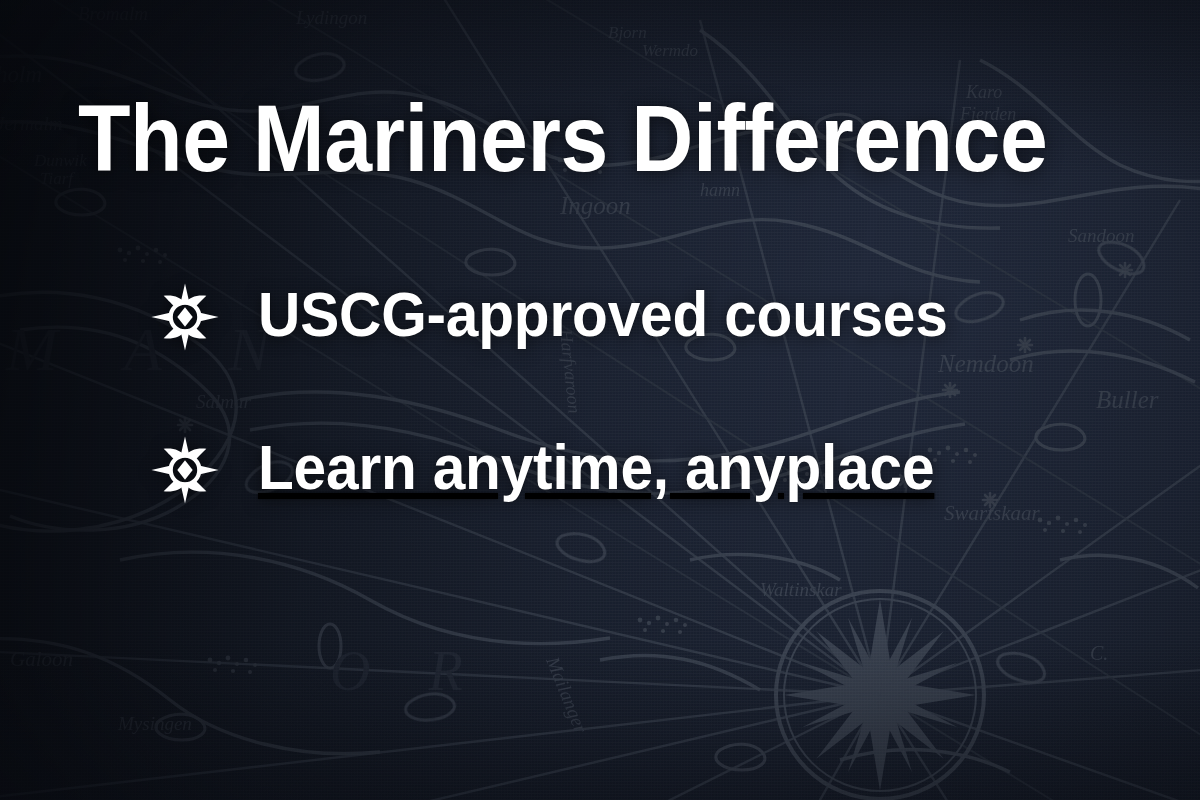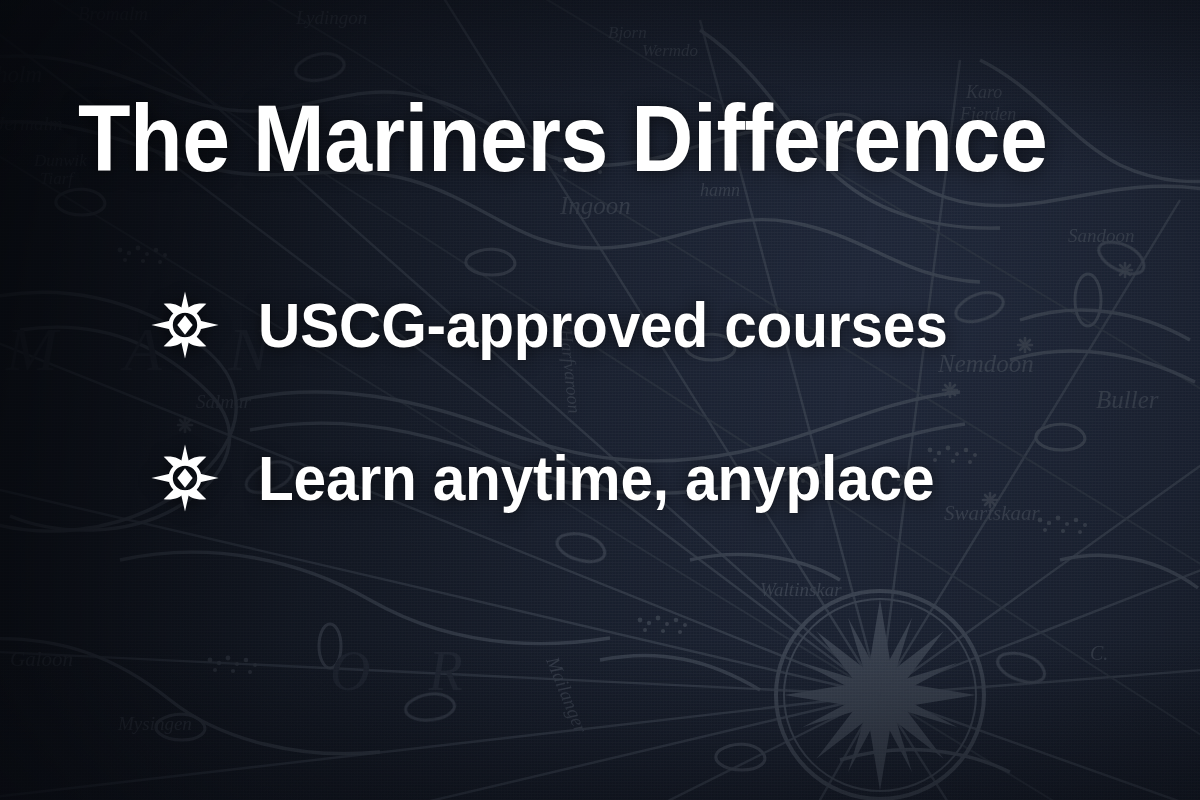--- a/index.html
+++ b/index.html
@@ -85,25 +85,24 @@
     left: 150px;
     top: 282px;
     margin: 0;
     padding: 0;
     list-style: none;
     width: 980px;
   }
 
   .bullet-row {
     display: flex;
-    align-items: center;
     height: 86px;
     margin-bottom: 67px;
   }
-  .bullet-row:last-child { margin-bottom: 0; }
+  .bullet-row:last-child { margin-bottom: 0; text-decoration: underline; }
 
   .compass-icon {
     flex: 0 0 auto;
     width: 70px;
     height: 70px;
     display: block;
     filter: drop-shadow(0 2px 8px rgba(0,0,0,.6));
   }
 
   .bullet-text {

